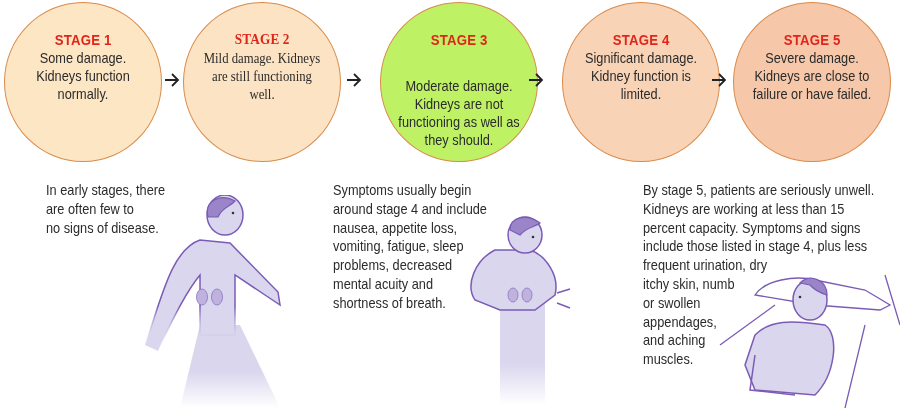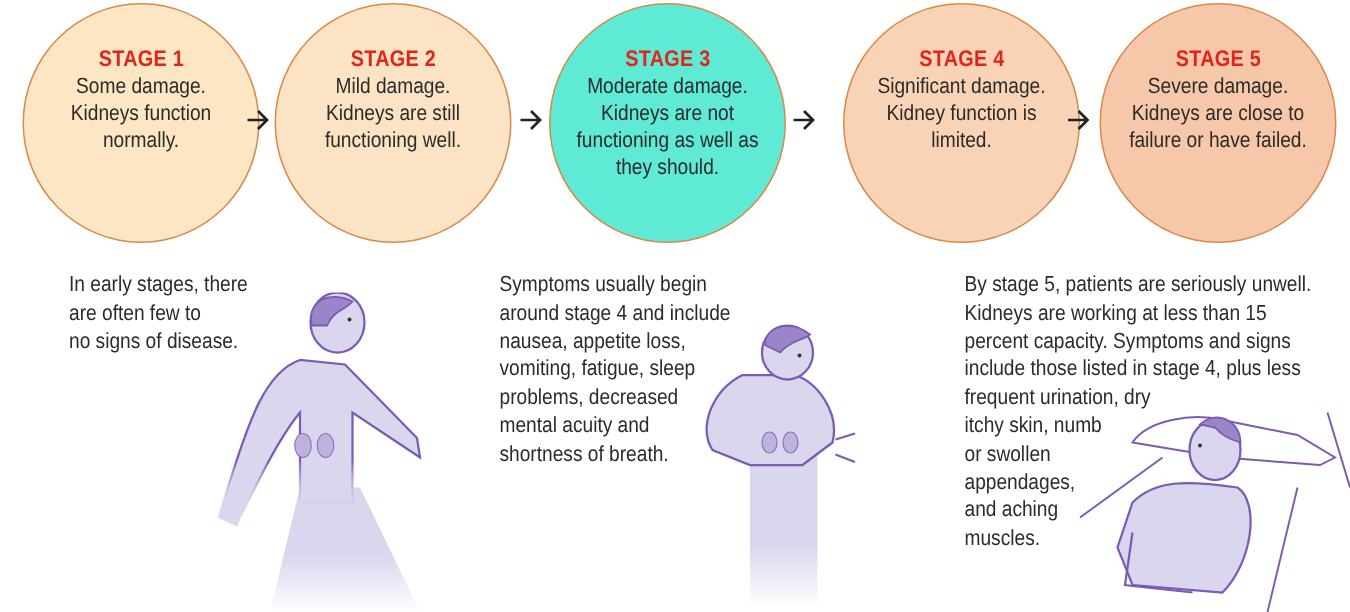--- a/index.html
+++ b/index.html
@@ -16,37 +16,37 @@
     .stage-desc { font-size: 14.5px; line-height: 18px; color: #2b2b2b; width: 140px;
                   transform: scaleX(0.88); margin-top: 1px; }
     .arrow { position: absolute; top: 72px; width: 16px; height: 16px; }
     .note { position: absolute; font-size: 14.5px; line-height: 18.8px; color: #2b2b2b;
             transform-origin: left top; transform: scaleX(0.88); white-space: nowrap; }
     .figure { position: absolute; }
   </style>
 </head>
 <body>
 
-<div class="stage" style="left:15px;background:#FDE6C4;">
+<div class="stage" style="left:4px;background:#FDE6C4;">
   <div class="stage-title">STAGE 1</div>
   <div class="stage-desc">Some damage. Kidneys function normally.</div>
 </div>
 <svg class="arrow" style="left:164px" viewBox="0 0 16 16">
     <path d="M1 8 H14 M8 2 L14 8 L8 14" fill="none" stroke="#222" stroke-width="1.8"></path>
   </svg>
 
-<div class="stage" style="left:183px;background:#FCE3C3;">
+<div class="stage" style="left:183px;background:#FCE3C3;font-family:Liberation Serif, serif;">
   <div class="stage-title">STAGE 2</div>
   <div class="stage-desc">Mild damage. Kidneys are still functioning well.</div>
 </div>
 <svg class="arrow" style="left:346px" viewBox="0 0 16 16">
     <path d="M1 8 H14 M8 2 L14 8 L8 14" fill="none" stroke="#222" stroke-width="1.8"></path>
   </svg>
 
-<div class="stage" style="left:366px;background:#5eead4;">
+<div class="stage" style="left:380px;background:#bef264;gap:28px;">
   <div class="stage-title">STAGE 3</div>
   <div class="stage-desc">Moderate damage. Kidneys are not functioning as well as they should.</div>
 </div>
 <svg class="arrow" style="left:528px" viewBox="0 0 16 16">
     <path d="M1 8 H14 M8 2 L14 8 L8 14" fill="none" stroke="#222" stroke-width="1.8"></path>
   </svg>
 
 <div class="stage" style="left:562px;background:#F9D3B6;">
   <div class="stage-title">STAGE 4</div>
   <div class="stage-desc">Significant damage. Kidney function is limited.</div>

